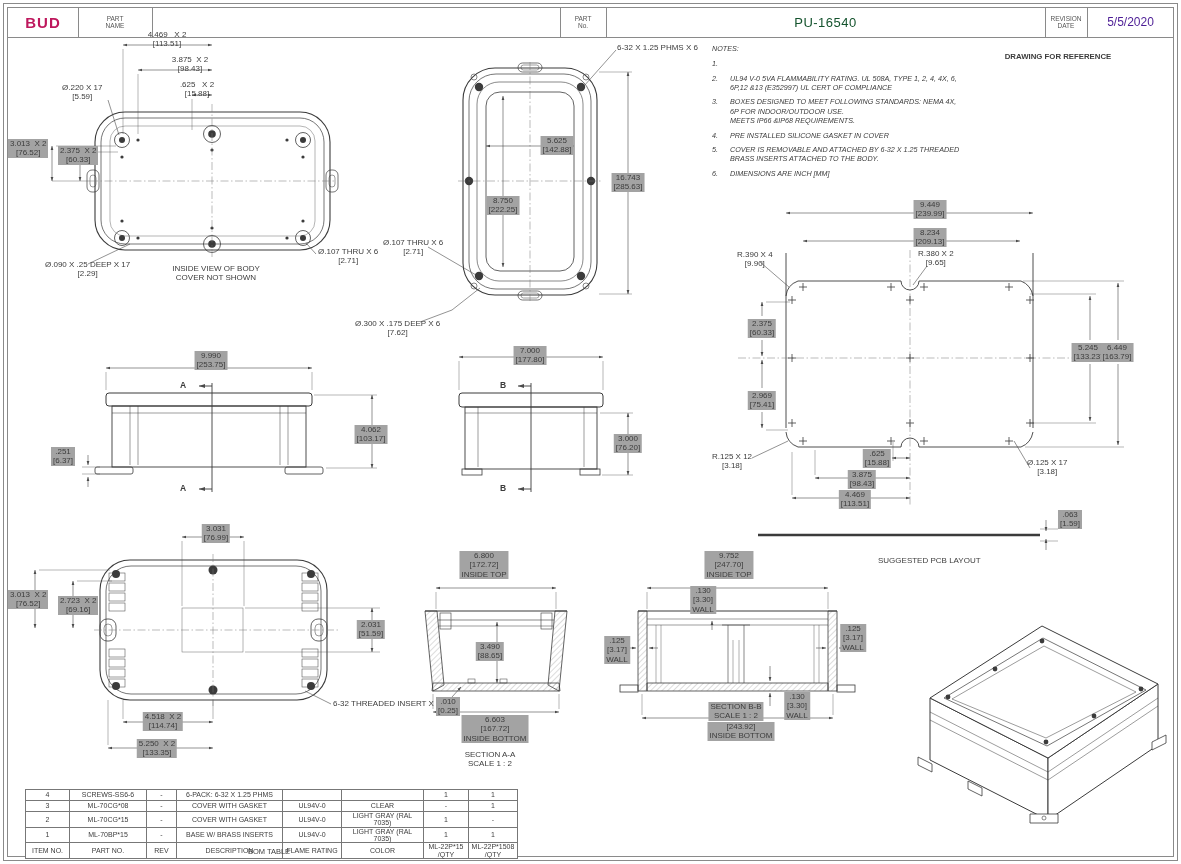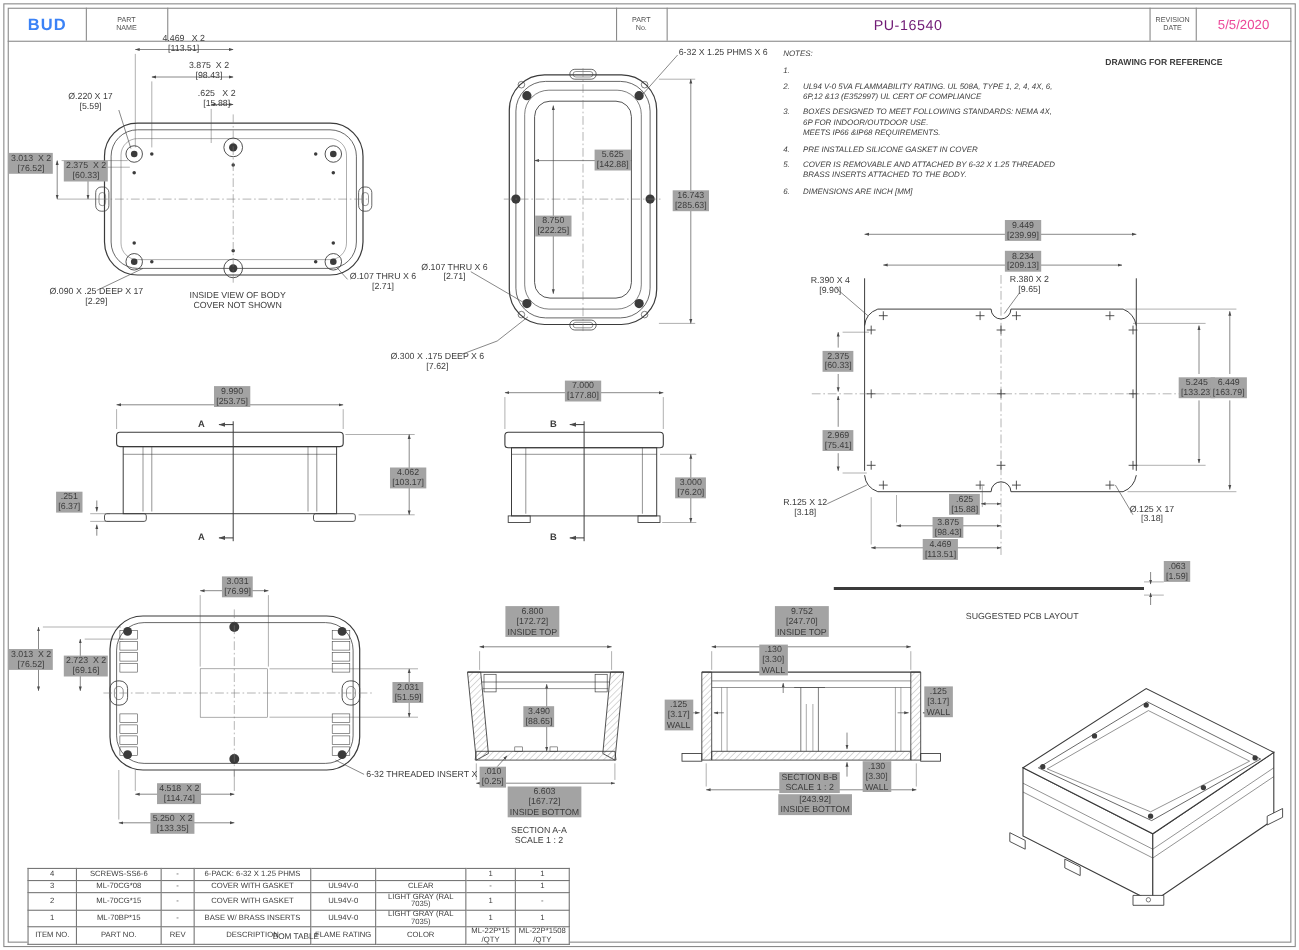--- a/index.html
+++ b/index.html
@@ -3,25 +3,25 @@
 <meta charset="utf-8">
 <style>
   html,body { margin:0; padding:0; background:#fff; }
   #sheet { position:relative; width:1181px; height:864px; background:#fff;
            font-family:"Liberation Sans", sans-serif; color:#3c3c3c; overflow:hidden; }
   .b1 { position:absolute; left:3px; top:3px; right:3px; bottom:3px; border:1px solid #8a8a8a; }
   .b2 { position:absolute; left:7px; top:7px; right:7px; bottom:7px; border:1px solid #8a8a8a; }
   .tcell { position:absolute; top:7px; height:30px; display:flex; align-items:center; justify-content:center; text-align:center; }
   .vsep { position:absolute; top:7px; height:30px; width:1px; background:#8a8a8a; }
   .tbarline { position:absolute; left:7px; right:7px; top:37px; height:1px; background:#8a8a8a; }
-  .logo { font-size:15px; font-weight:bold; letter-spacing:1px; color:#3b82f6; }
+  .logo { font-size:15px; font-weight:bold; letter-spacing:1px; color:#be185d; }
   .lbl6 { font-size:6.5px; line-height:1.15; white-space:pre-line; color:#555; }
   .ttl { font-size:9.5px; line-height:1.25; white-space:pre-line; color:#4a4a4a; letter-spacing:.2px; }
-  .pno { font-size:13px; letter-spacing:.5px; color:#701a75;text-align:right; }
-  .rev { font-size:12px; color:#ec4899; }
+  .pno { font-size:13px; letter-spacing:.5px; color:#14532d;text-align:right; }
+  .rev { font-size:12px; color:#4c1d95; }
   svg.art { position:absolute; left:0; top:0; pointer-events:none; }
   .dim { position:absolute; font-size:8px; line-height:1.18; white-space:pre-line; color:#3c3c3c; z-index:3;text-align:center; }
   .c { transform:translateX(-50%); text-align:center; }
   .bg { background:#a3a3a3; padding:0 2px; }
   .letter { font-size:8.5px; font-weight:bold; }
   .notes { position:absolute; left:712px; top:44px; width:250px; font-size:7.2px; line-height:1.3; z-index:3;font-style:italic; }
   .nhead { margin-bottom:6px; }
   .note { display:flex; margin-bottom:5px; }
   .nnum { width:18px; flex:none; }
   .ntext { white-space:pre-line; }

